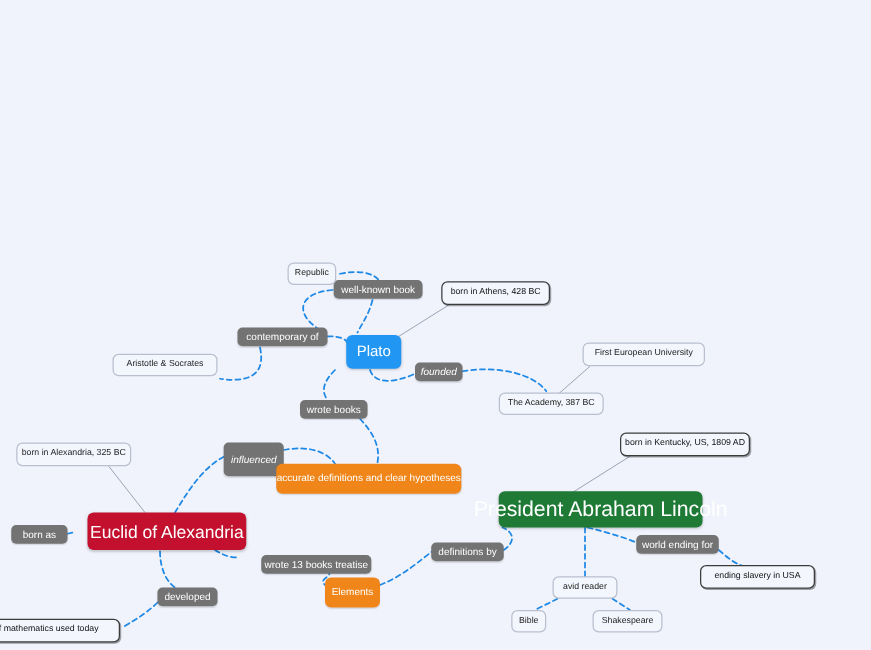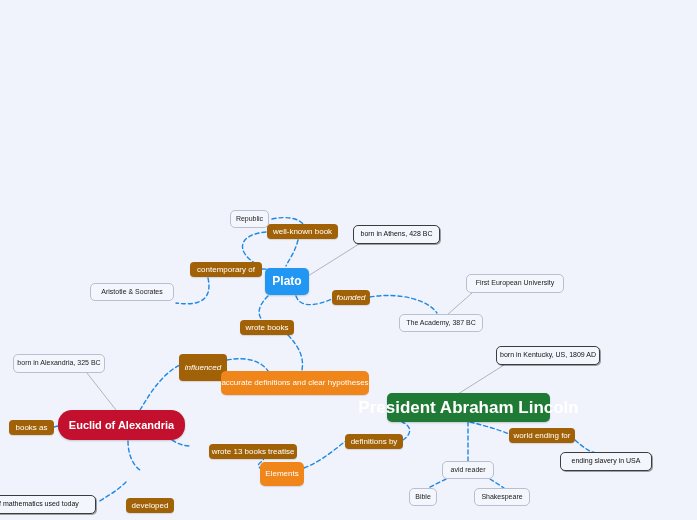--- a/index.html
+++ b/index.html
@@ -35,29 +35,30 @@
     align-items: center;
     justify-content: center;
     text-align: center;
     white-space: nowrap;
     line-height: 1.15;
   }
   
   .n-root {
     border-radius: 5px;
     color: #ffffff;
-    font-weight: bold;
+    font-weight: normal;
     box-shadow: 0 1px 2px rgba(0,0,0,.18);
+    margin-left: 12px;
   }
   .n-root.blue   { background: #2196f3; }
   .n-root.red    { background: #c2102e; }
   .n-root.green  { background: #1f7a35; }
   
   .n-chip {
-    background: #a16207;
+    background: #737373;
     color: #ffffff;
     border-radius: 4px;
     font-size: 8px;
     padding: 0 6px;
     height: 15px;
     box-shadow: 0 1px 1px rgba(0,0,0,.12);
   }
   
   .n-orange {
     background: #f0861a;
@@ -118,30 +119,30 @@
       <path d="M 468 422 L 468 461" fill="none" stroke="#1e88e5" stroke-width="1.4" stroke-dasharray="4 3" stroke-linecap="round"></path>
       <path d="M 446 479 L 428 488" fill="none" stroke="#1e88e5" stroke-width="1.4" stroke-dasharray="4 3" stroke-linecap="round"></path>
       <path d="M 490 479 L 504 488" fill="none" stroke="#1e88e5" stroke-width="1.4" stroke-dasharray="4 3" stroke-linecap="round"></path>
       <path d="M 359 244 L 308 276" fill="none" stroke="#9aa3b5" stroke-width="0.8"></path>
       <path d="M 472 293 L 447 315" fill="none" stroke="#9aa3b5" stroke-width="0.8"></path>
       <path d="M 87 373 L 116 410" fill="none" stroke="#9aa3b5" stroke-width="0.8"></path>
       <path d="M 504 365 L 458 394" fill="none" stroke="#9aa3b5" stroke-width="0.8"></path>
     </svg>
   <div id="node-layer">
       <div class="node n-root blue" style="left: 265px; top: 268px; width: 44px; height: 27px; font-size: 12px;">Plato</div>
-      <div class="node n-root red" style="left: 58px; top: 410px; width: 127px; height: 30px; font-size: 11px; border-radius: 14px;">Euclid of Alexandria</div>
+      <div class="node n-root red" style="left: 58px; top: 410px; width: 127px; height: 30px; font-size: 14px;">Euclid of Alexandria</div>
       <div class="node n-root green" style="left: 387px; top: 393px; width: 163px; height: 29px; font-size: 17px;">President Abraham Lincoln</div>
       <div class="node n-chip" style="left: 267px; top: 224px; width: 71px; height: 15px;">well-known book</div>
       <div class="node n-chip" style="left: 190px; top: 262px; width: 72px; height: 15px;">contemporary of</div>
       <div class="node n-chip" style="left: 332px; top: 290px; width: 38px; height: 15px; font-style: italic;">founded</div>
       <div class="node n-chip" style="left: 240px; top: 320px; width: 54px; height: 15px;">wrote books</div>
       <div class="node n-chip" style="left: 179px; top: 354px; width: 48px; height: 27px; font-style: italic;">influenced</div>
-      <div class="node n-chip" style="left: 9px; top: 420px; width: 45px; height: 15px;">books as</div>
+      <div class="node n-chip" style="left: 9px; top: 420px; width: 45px; height: 15px;">born as</div>
       <div class="node n-chip" style="left: 174px; top: 444px; width: 88px; height: 15px; margin-left: 35px;">wrote 13 books treatise</div>
-      <div class="node n-chip" style="left: 126px; top: 498px; width: 48px; height: 15px;">developed</div>
+      <div class="node n-chip" style="left: 126px; top: 470px; width: 48px; height: 15px;">developed</div>
       <div class="node n-chip" style="left: 345px; top: 434px; width: 58px; height: 15px;">definitions by</div>
       <div class="node n-chip" style="left: 509px; top: 428px; width: 66px; height: 15px;">world ending for</div>
       <div class="node n-orange" style="left: 221px; top: 371px; width: 148px; height: 18px;">accurate definitions and  clear hypotheses</div>
       <div class="node n-orange" style="left: 260px; top: 462px; width: 44px; height: 18px;">Elements</div>
       <div class="node n-box" style="left: 230px; top: 210px; width: 39px; height: 18px;">Republic</div>
       <div class="node n-box" style="left: 90px; top: 283px; width: 84px; height: 18px;">Aristotle &amp; Socrates</div>
       <div class="node n-box" style="left: 399px; top: 314px; width: 84px; height: 18px;">The Academy, 387 BC</div>
       <div class="node n-box" style="left: 466px; top: 274px; width: 98px; height: 19px;">First European University</div>
       <div class="node n-box" style="left: 13px; top: 354px; width: 92px; height: 19px;">born in Alexandria, 325 BC</div>
       <div class="node n-box" style="left: 442px; top: 461px; width: 52px; height: 18px;">avid reader</div>

